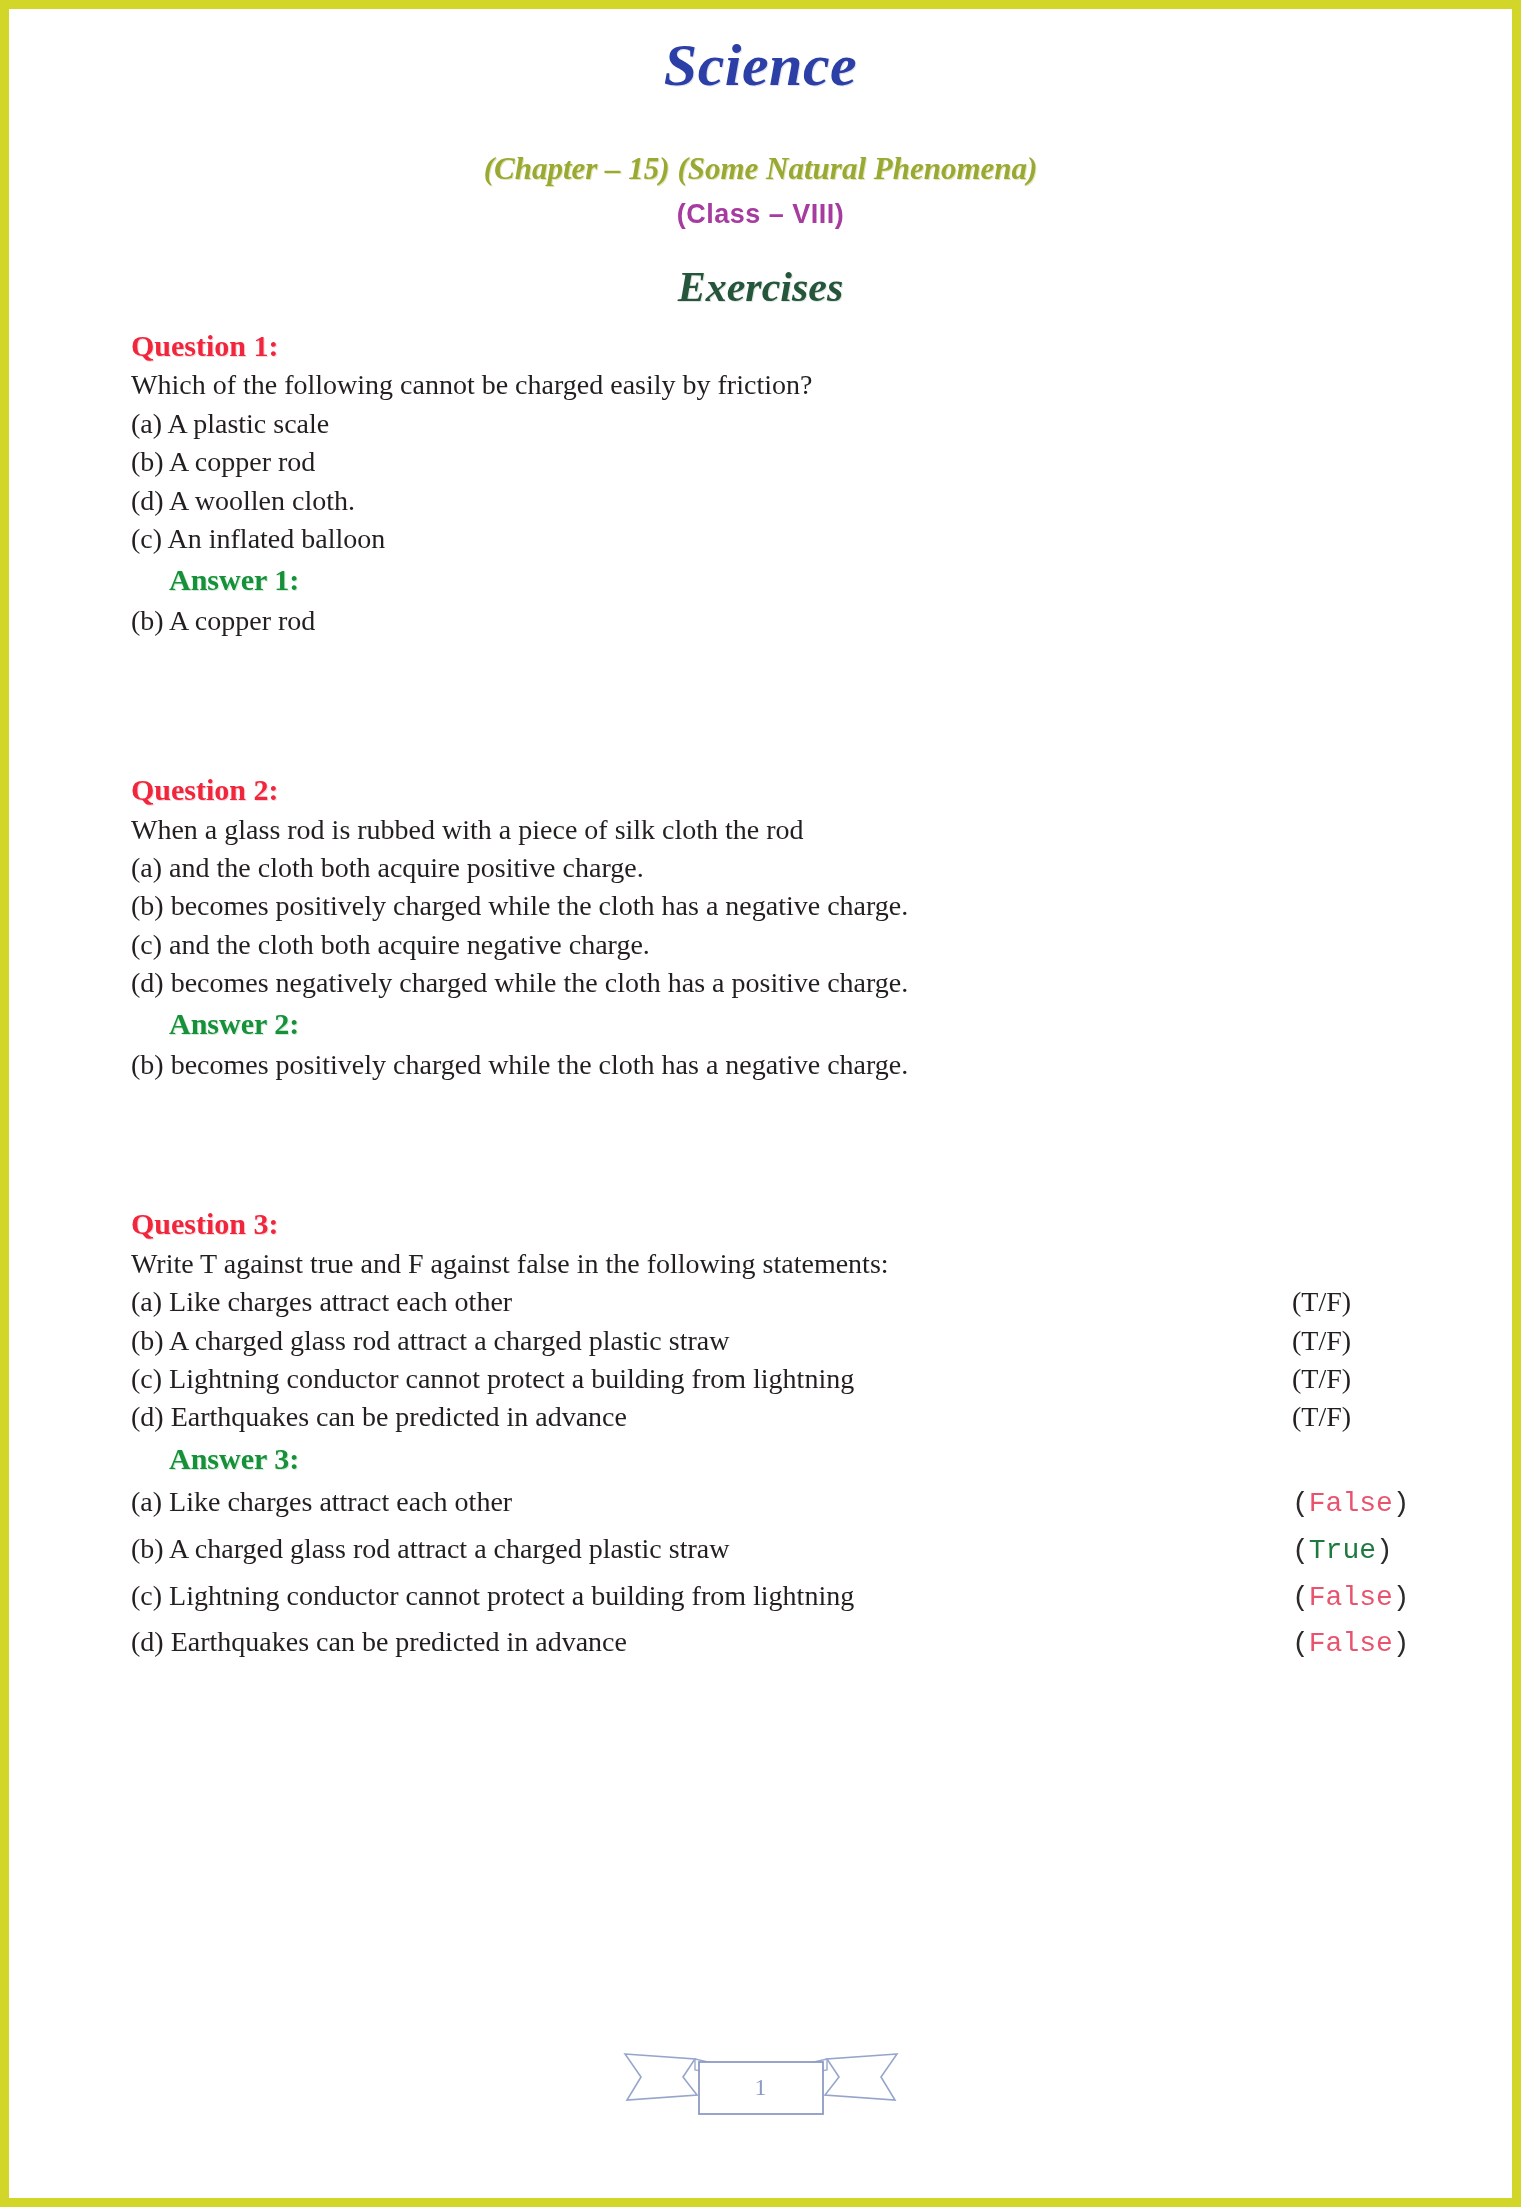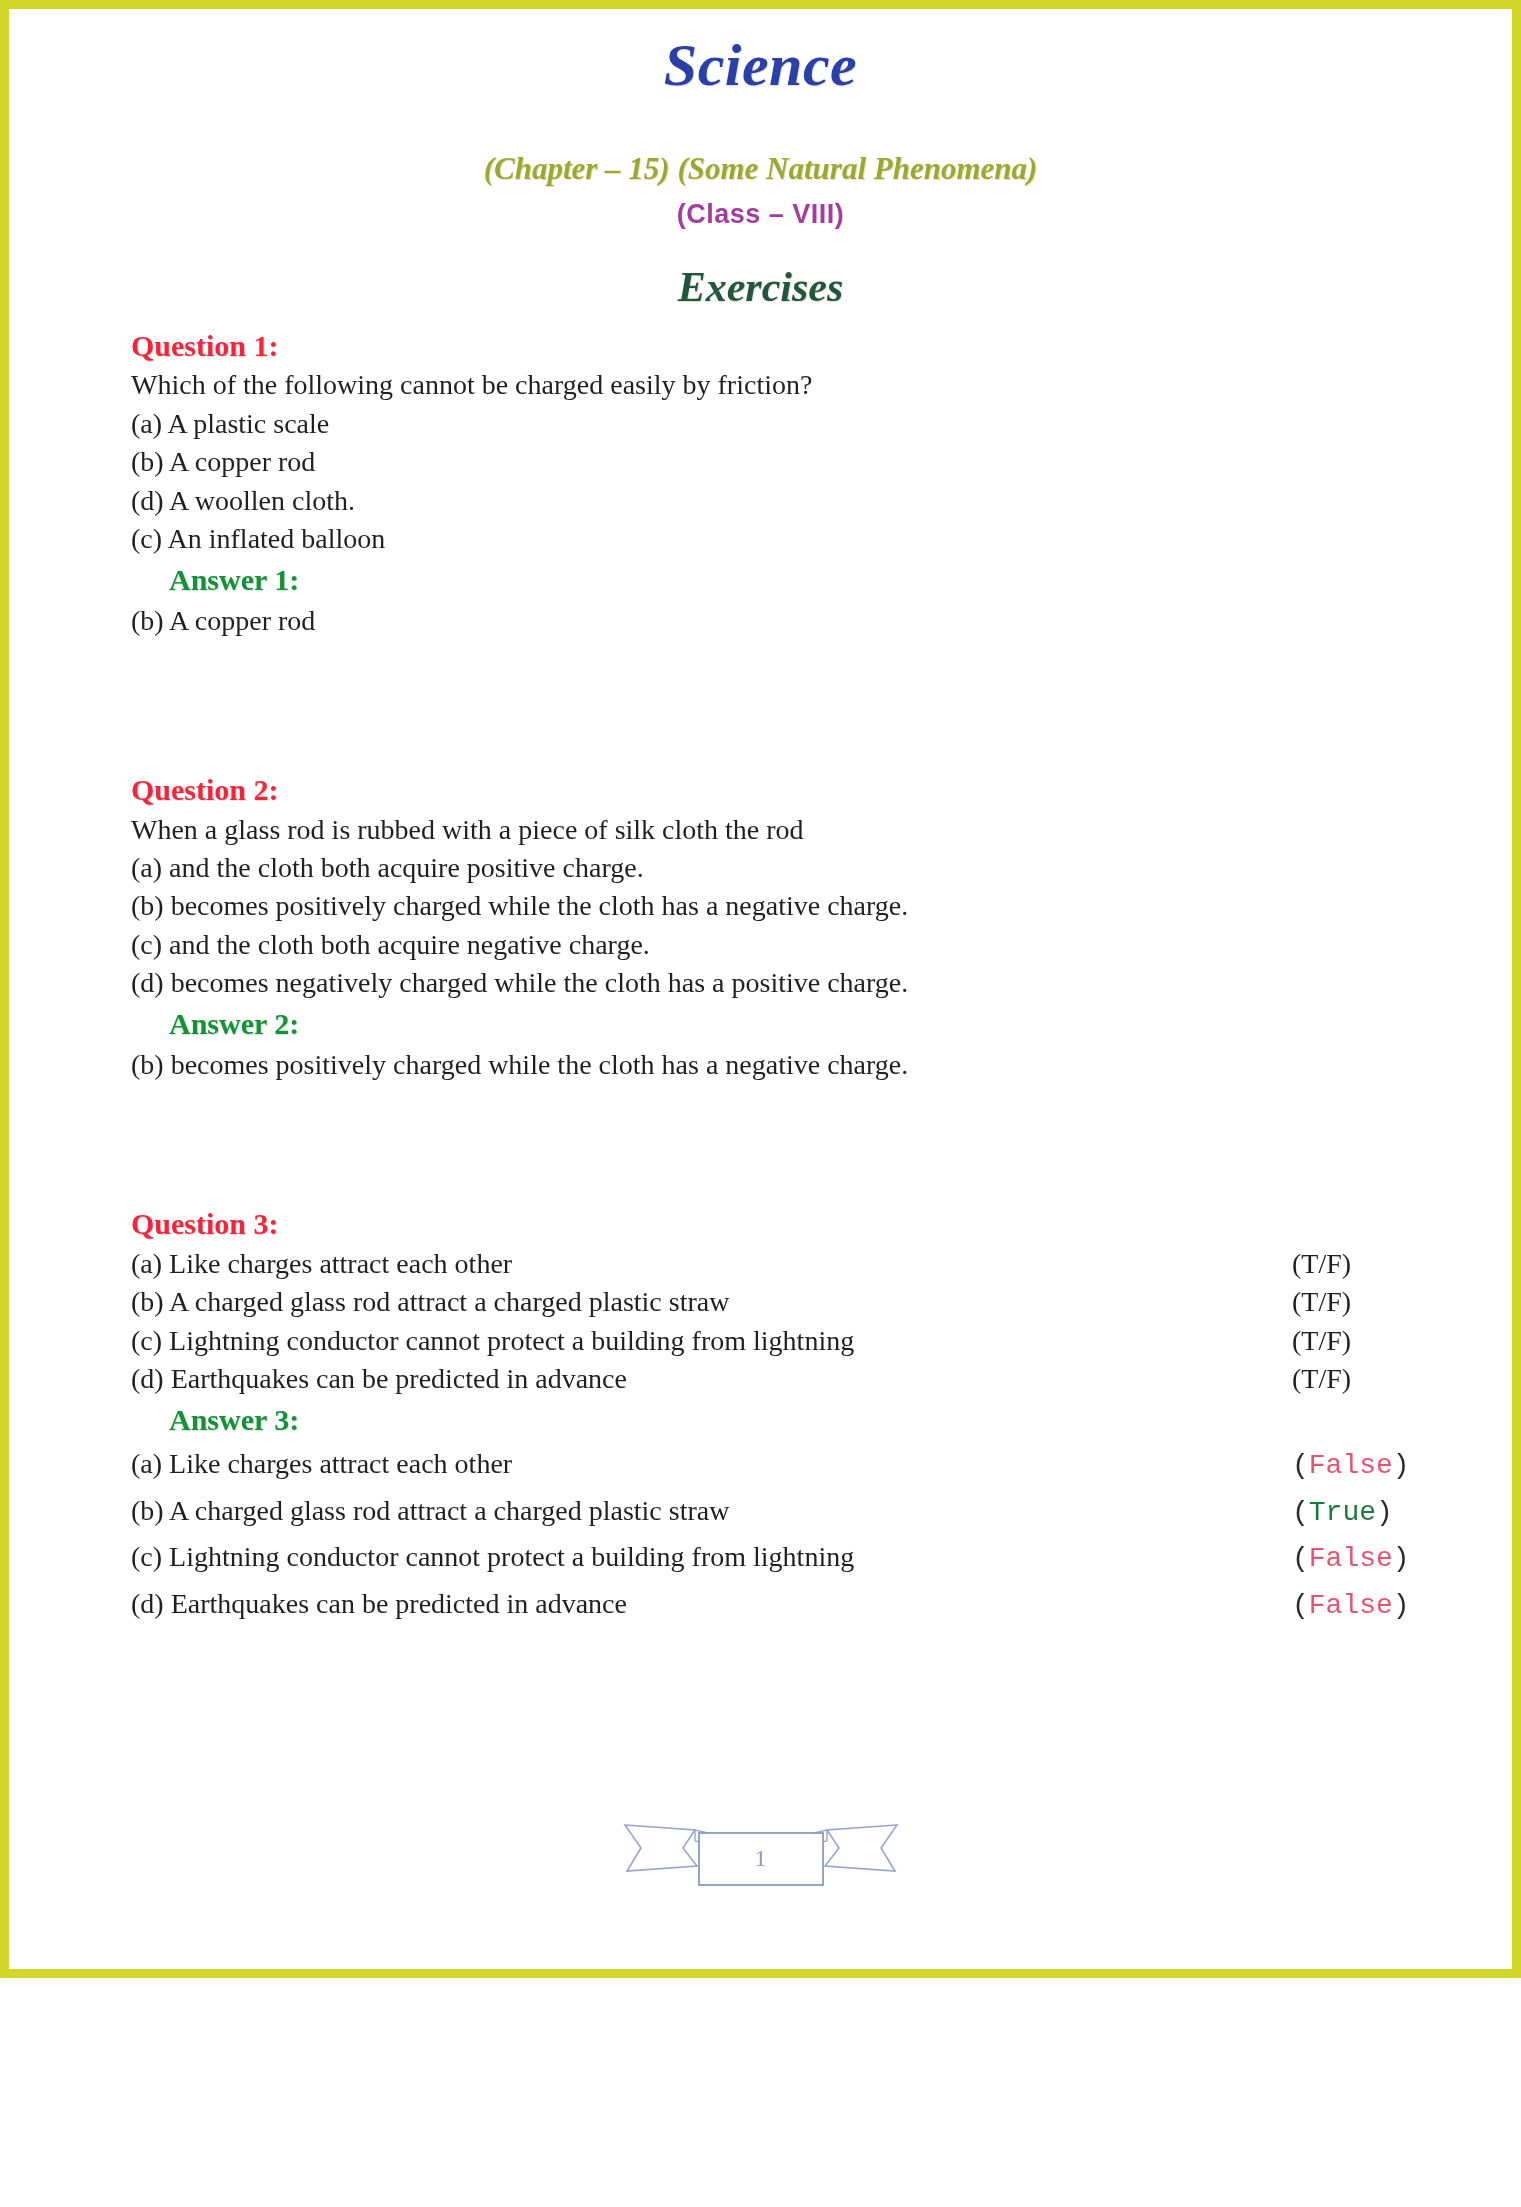--- a/index.html
+++ b/index.html
@@ -7,21 +7,21 @@
     padding: 0;
     background: #ffffff;
   }
   body {
     font-family: "Liberation Serif", "DejaVu Serif", serif;
   }
 
   .page {
     position: relative;
     width: 1521px;
-    height: 1978px;
+    height: 2207px;
     box-sizing: border-box;
     background: #ffffff;
     border: 9px solid #d2d629;
     overflow: hidden;
   }
 
   .inner {
     position: relative;
     width: 100%;
     height: 100%;
@@ -247,20 +247,21 @@
         <div class="line">(c) and the cloth both acquire negative charge.</div>
         <div class="line">(d) becomes negatively charged while the cloth has a positive charge.</div>
         <div class="a-heading">Answer 2:</div>
         <div class="ans-line">(b) becomes positively charged while the cloth has a negative charge.</div>
       </div>
 
       <div class="block-gap-md"></div>
 
       <div>
         <div class="q-heading">Question 3:</div>
+        <div class="line">Write T against true and F against false in the following statements:</div>
 
         <div class="tf-row">
           <span class="stmt">(a) Like charges attract each other</span>
           <span class="spacer"></span>
           <span class="mark">(T/F)</span>
         </div>
         <div class="tf-row">
           <span class="stmt">(b) A charged glass rod attract a charged plastic straw</span>
           <span class="spacer"></span>
           <span class="mark">(T/F)</span>

